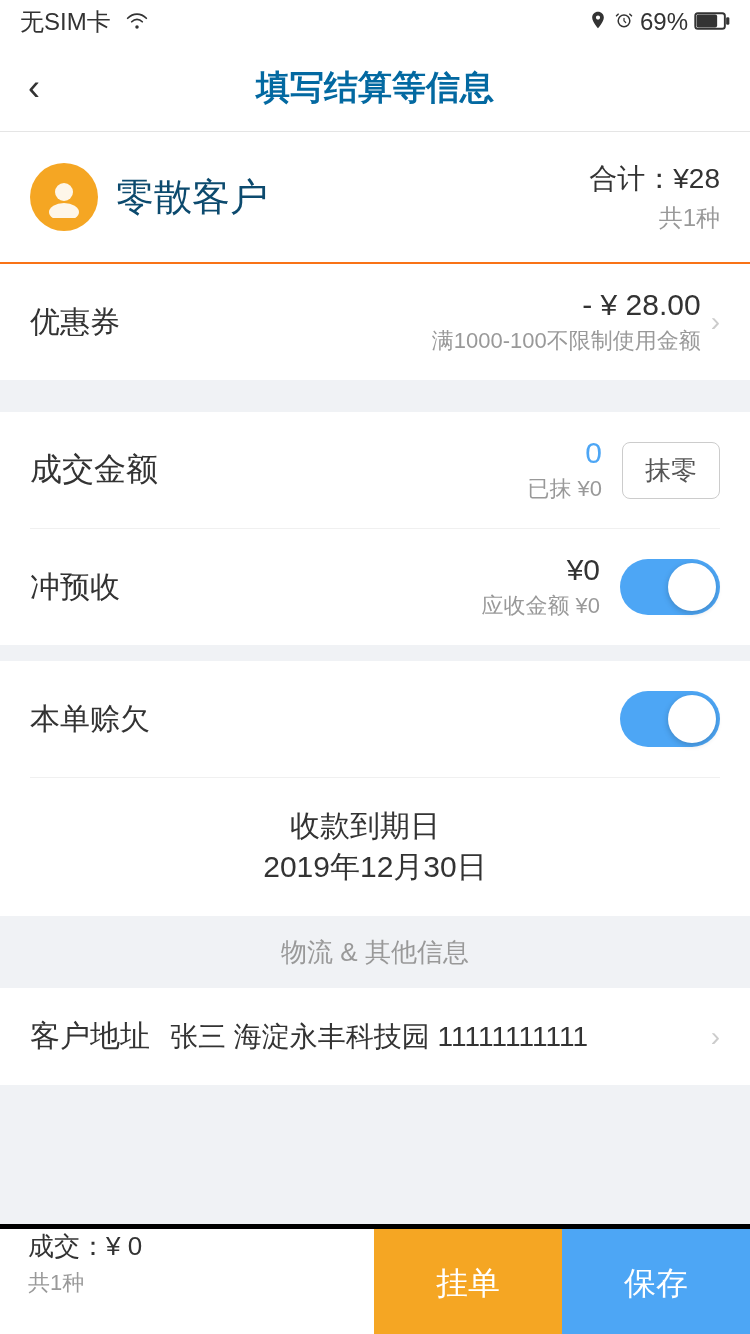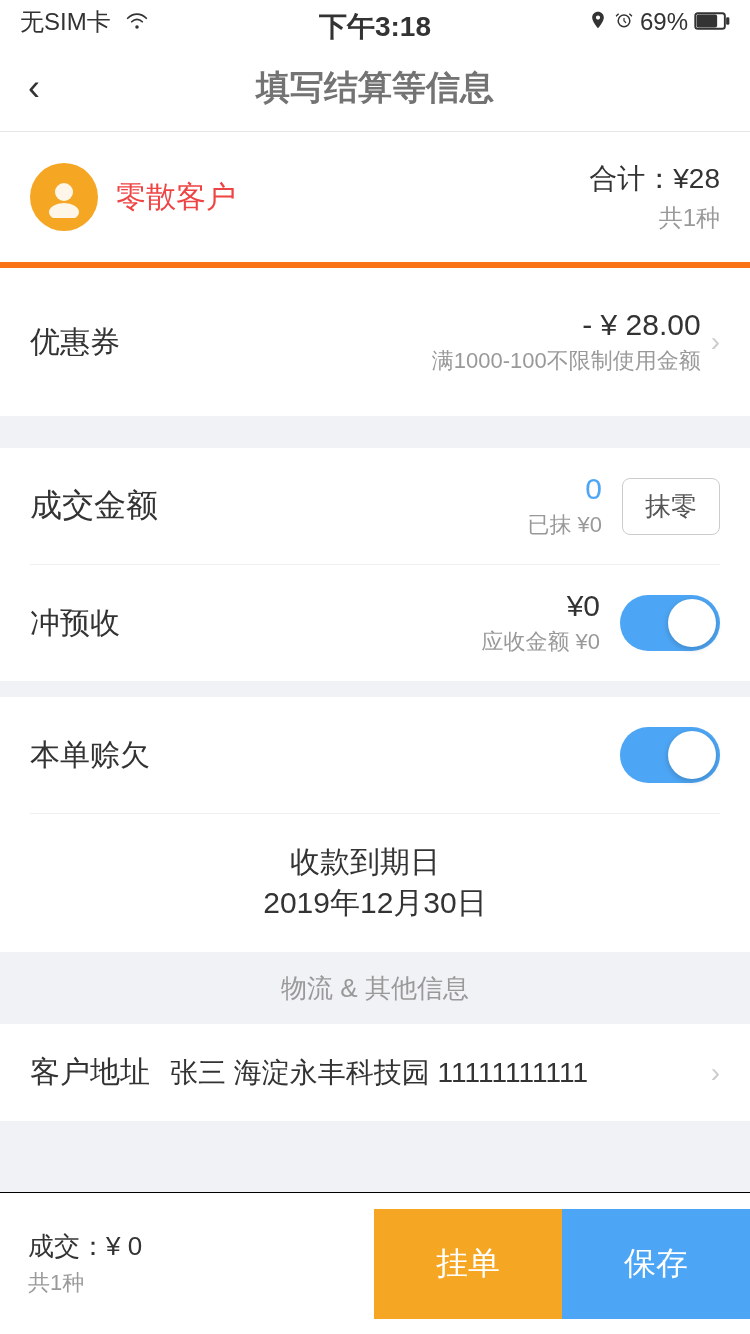--- a/index.html
+++ b/index.html
@@ -60,21 +60,21 @@
     .nav-back {
       position: absolute;
       left: 28px;
       font-size: 36px;
       color: #333;
       cursor: pointer;
     }
     .nav-title {
       font-size: 34px;
       font-weight: 600;
-      color: #737373;
+      color: #0369a1;
     }
 
     
     .section {
       background: #fff;
       margin-bottom: 16px;
     }
 
     
     .customer-row {
@@ -93,45 +93,45 @@
       width: 68px;
       height: 68px;
       border-radius: 50%;
       background: #f5a623;
       display: flex;
       align-items: center;
       justify-content: center;
     }
     .avatar svg { width: 42px; height: 42px; }
     .customer-name {
-      font-size: 30px;
-      color: #ef4444;
+      font-size: 38px;
+      color: #0c4a6e;
       font-weight: 500;
     }
     .customer-right {
       text-align: right;
     }
     .total-amount {
       font-size: 28px;
       color: #333;
     }
     .total-count {
       font-size: 24px;
       color: #999;
       margin-top: 4px;
     }
 
     
     .coupon-row {
       display: flex;
       align-items: center;
       justify-content: space-between;
-      padding: 40px 30px;
-      background: #fff;
-      border-top: 6px solid #f97316;
+      padding: 24px 30px;
+      background: #fff;
+      border-top: 2px solid #f97316;
     }
     .coupon-label {
       font-size: 30px;
       color: #333;
     }
     .coupon-right {
       display: flex;
       align-items: center;
       gap: 10px;
     }
@@ -333,25 +333,24 @@
     .empty-space {
       height: 200px;
       background: #f0f2f5;
     }
 
     
     .bottom-bar {
       position: fixed;
       bottom: 0;
       width: 750px;
-      height: 142px;
-      display: flex;
-      align-items: center;
-      background: #fff;
-      border-top: 1px solid #000000;
+      height: 110px;
+      display: flex;
+      background: #fff;
+      border-top: 5px solid #000000;
     }
     .bottom-info {
       flex: 1;
       padding: 0 28px;
     }
     .bottom-deal {
       font-size: 26px;
       color: #333;
     }
     .bottom-count {
@@ -384,21 +383,20 @@
   <div class="status-left">
     <span>无SIM卡</span>
     <span>
       <svg viewBox="0 0 24 16" fill="none" xmlns="http://www.w3.org/2000/svg" style="width:28px;height:20px;">
         <path d="M12 12.5a1.5 1.5 0 1 1 0 3 1.5 1.5 0 0 1 0-3z" fill="#333"></path>
         <path d="M7.5 9.5C8.9 8.1 10.4 7.5 12 7.5s3.1.6 4.5 2" stroke="#333" stroke-width="1.5" fill="none" stroke-linecap="round"></path>
         <path d="M4 6.5C6.2 4.3 9 3 12 3s5.8 1.3 8 3.5" stroke="#333" stroke-width="1.5" fill="none" stroke-linecap="round"></path>
       </svg>
     </span>
   </div>
-  <div class="status-center">下午3:18</div>
   <div class="status-right">
     <span>
       <svg viewBox="0 0 24 24" style="width:20px;height:20px;" fill="none">
         <path d="M12 2C8.1 2 5 5.1 5 9c0 5.3 7 13 7 13s7-7.7 7-13c0-3.9-3.1-7-7-7zm0 9.5c-1.4 0-2.5-1.1-2.5-2.5S10.6 6.5 12 6.5s2.5 1.1 2.5 2.5-1.1 2.5-2.5 2.5z" fill="#333"></path>
       </svg>
     </span>
     <span>
       <svg viewBox="0 0 24 24" style="width:20px;height:20px;" fill="none">
         <circle cx="12" cy="13" r="7" stroke="#333" stroke-width="1.8" fill="none"></circle>
         <path d="M12 10v3l2 2" stroke="#333" stroke-width="1.5" stroke-linecap="round"></path>

